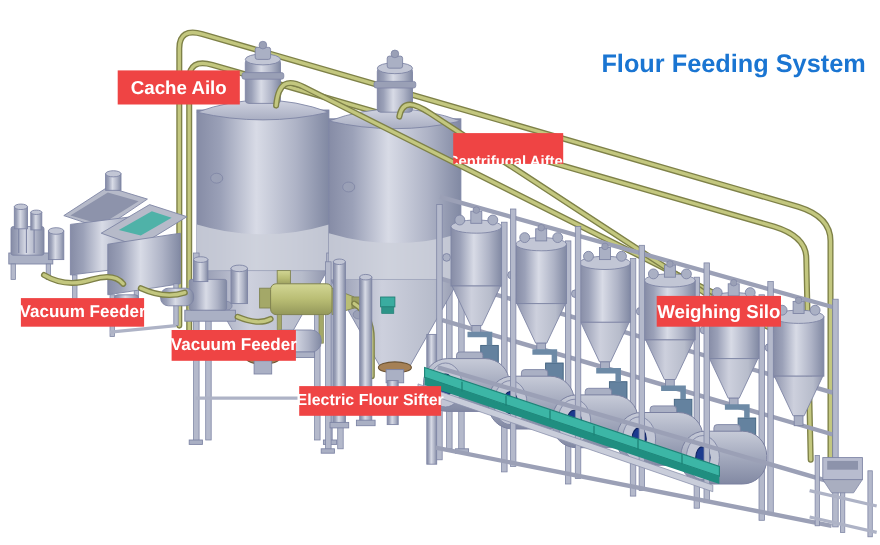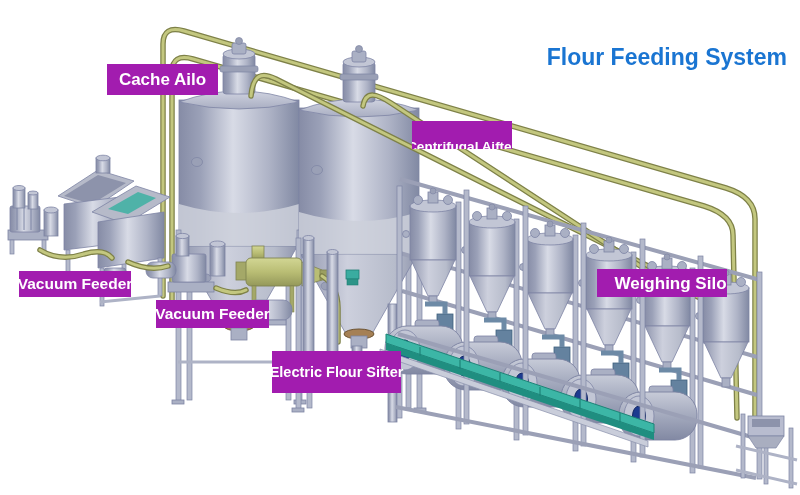--- a/index.html
+++ b/index.html
@@ -1,31 +1,31 @@
 <!DOCTYPE html>
 <html><head>
 <meta charset="utf-8">
 <style>
   html,body{margin:0;padding:0;background:#fff;}
   .stage{position:relative;width:800px;height:495px;background:#ffffff;overflow:hidden;
          font-family:"Liberation Sans",sans-serif;}
   .stage svg{position:absolute;left:0;top:0;}
   .title{position:absolute;top:14px;right:13px;font-size:23px;font-weight:700;
          color:#1a75d2;white-space:nowrap;margin-top:30px;}
-  .label{position:absolute;background:#a21caf;color:#fff;font-weight:700;
+  .label{position:absolute;background:#ef4444;color:#fff;font-weight:700;
          display:flex;align-items:center;justify-content:center;white-space:nowrap;
          text-align:center;line-height:1;}
   .label--cache{left:107px;top:64px;width:111px;height:31px;font-size:17px;}
   .label--centrifugal{left:412px;top:121px;width:100px;height:28px;font-size:13.5px;
          overflow:hidden;align-items:flex-end;padding-bottom:0;}
   .label--centrifugal .txt{transform:translateY(4px);}
   .label--vf1{left:19px;top:271px;width:112px;height:26px;font-size:15.5px;}
   .label--vf2{left:156px;top:300px;width:113px;height:28px;font-size:15.5px;}
-  .label--efs{left:272px;top:351px;width:129px;height:42px;font-size:14.5px;}
-  .label--ws{left:597px;top:269px;width:113px;height:28px;font-size:17px;padding-left:17px;}
+  .label--efs{left:272px;top:351px;width:129px;height:27px;font-size:14.5px;}
+  .label--ws{left:597px;top:269px;width:113px;height:28px;font-size:17px;}
   .label--km{left:617px;top:396px;width:131px;height:27px;font-size:15.5px;}
   
   .pipeO{stroke:#7e8148;stroke-width:5.5;fill:none;stroke-linecap:round;stroke-linejoin:round;}
   .pipeI{stroke:#c3c77f;stroke-width:3;fill:none;stroke-linecap:round;stroke-linejoin:round;}
   .metal{fill:url(#bodyG);stroke:#7d84a4;stroke-width:.8;}
   .mflat{fill:#aab0c4;stroke:#7d84a4;stroke-width:.8;}
   .mlite{fill:#c2c6d5;stroke:#7d84a4;stroke-width:.8;}
   .post{fill:#b4b9cb;stroke:#7d84a4;stroke-width:.7;}
   .rail{stroke:#9ba0b6;stroke-width:4;fill:none;}
   .rail2{stroke:#aeb3c6;stroke-width:3;fill:none;}

